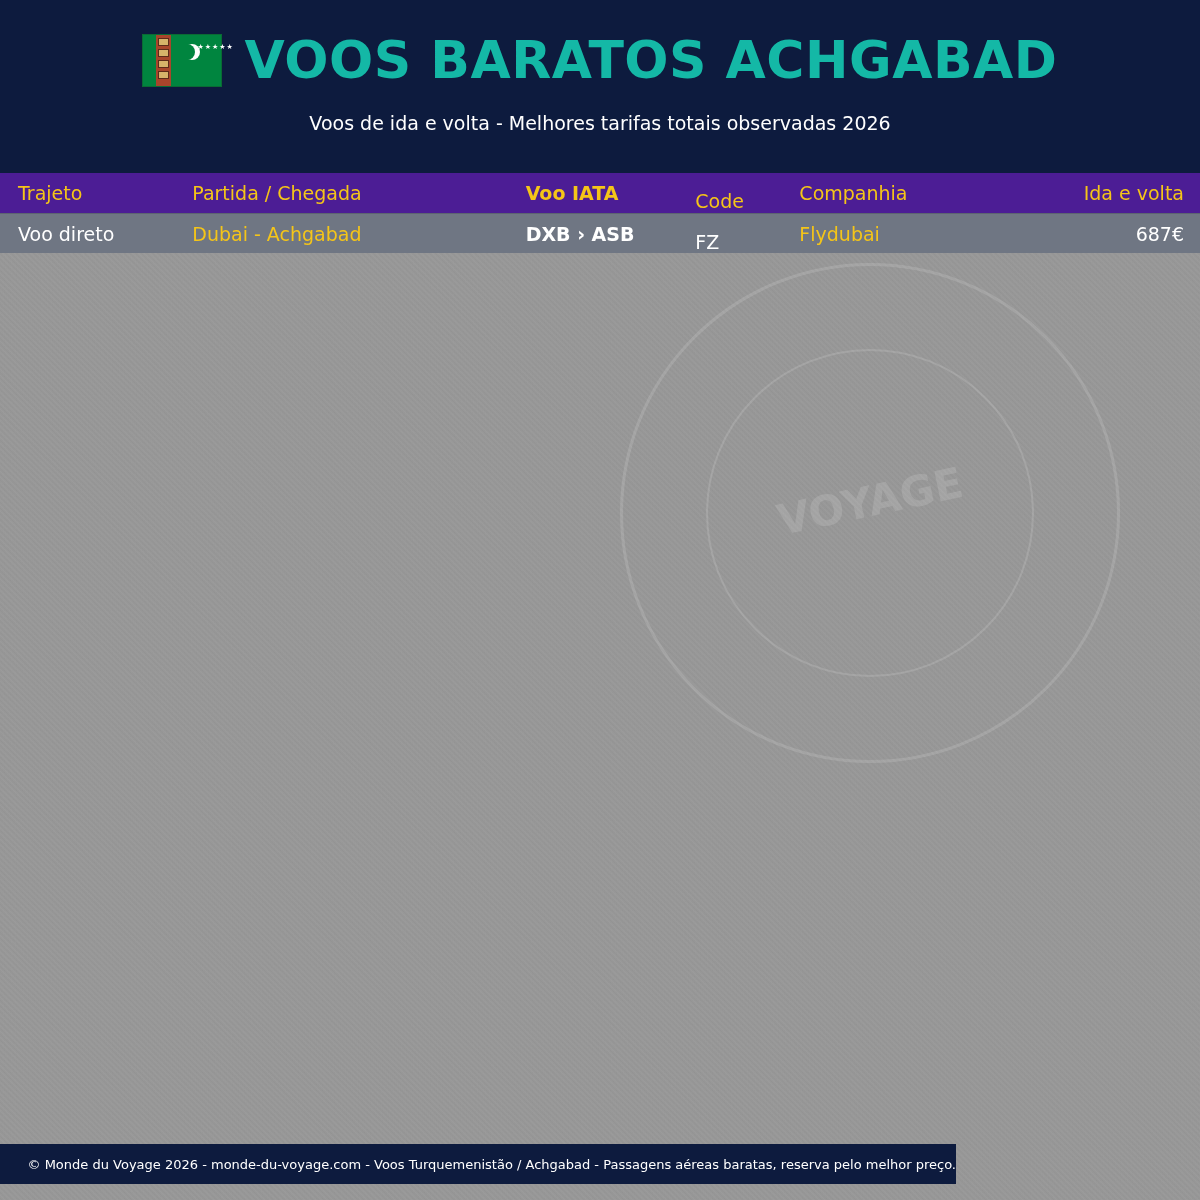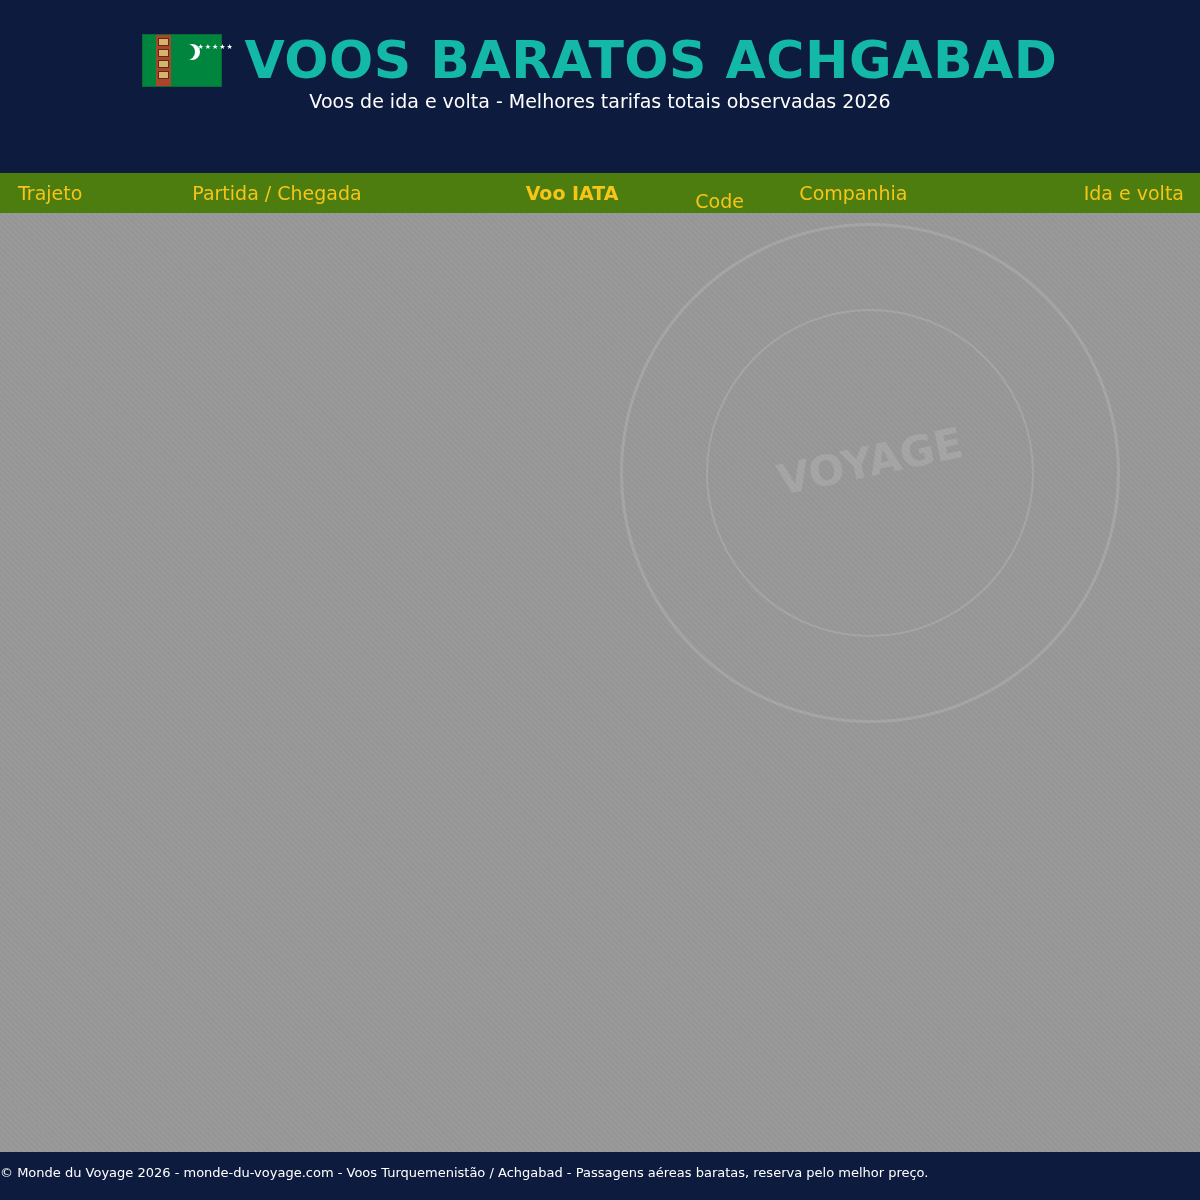--- a/index.html
+++ b/index.html
@@ -86,25 +86,26 @@
     color: #14b8a6;
     font-size: 52px;
     font-weight: bold;
     letter-spacing: 0.5px;
     white-space: nowrap;
   }
   .subtitle {
     text-align: center;
     color: #ffffff;
     font-size: 19px;
+    margin-top: 22px;
   }
 
   
   .table-head {
-    background: #4d7c0f;
+    background: #4c1d95;
     height: 40px;
     display: flex;
     align-items: center;
     color: #f5c518;
     font-size: 19px;
     justify-content: space-between;
   }
   .table-row {
     background: #6f7683;
     height: 39px;
@@ -172,29 +173,29 @@
     color: #ffffff;
     font-size: 42px;
     font-weight: bold;
     transform: rotate(-12deg);
   }
 
   
   .footer {
     position: absolute;
     left: 0;
-    bottom: 8px;
-    width: 1200px;
+    bottom: 16px;
+    width: 956px;
     height: 40px;
     background: #0d1b3e;
     color: #ffffff;
     font-size: 13px;
     display: flex;
     align-items: center;
-    justify-content: flex-start;
+    justify-content: flex-end;
   }
 </style>
 </head>
 <body>
 
 <div class="page">
 
   <div class="header">
     <div class="title-row">
       <div class="flag">
@@ -214,20 +215,28 @@
 
   <div class="table-head">
     <div class="col c-trajeto">Trajeto</div>
     <div class="col c-partida">Partida / Chegada</div>
     <div class="col c-iata">Voo IATA</div>
     <div class="col c-code">Code</div>
     <div class="col c-comp">Companhia</div>
     <div class="col c-price">Ida e volta</div>
   </div>
 
+  <div class="table-row">
+    <div class="col c-trajeto white">Voo direto</div>
+    <div class="col c-partida gold">Dubai - Achgabad</div>
+    <div class="col c-iata white">DXB › ASB</div>
+    <div class="col c-code white">FZ</div>
+    <div class="col c-comp gold">Flydubai</div>
+    <div class="col c-price white">687€</div>
+  </div>
 
   <div class="content">
     <div class="noise"></div>
     <div class="watermark">
       <div class="wm-ring"></div>
       <div class="wm-ring inner"></div>
       <div class="wm-center">VOYAGE</div>
     </div>
   </div>
 

